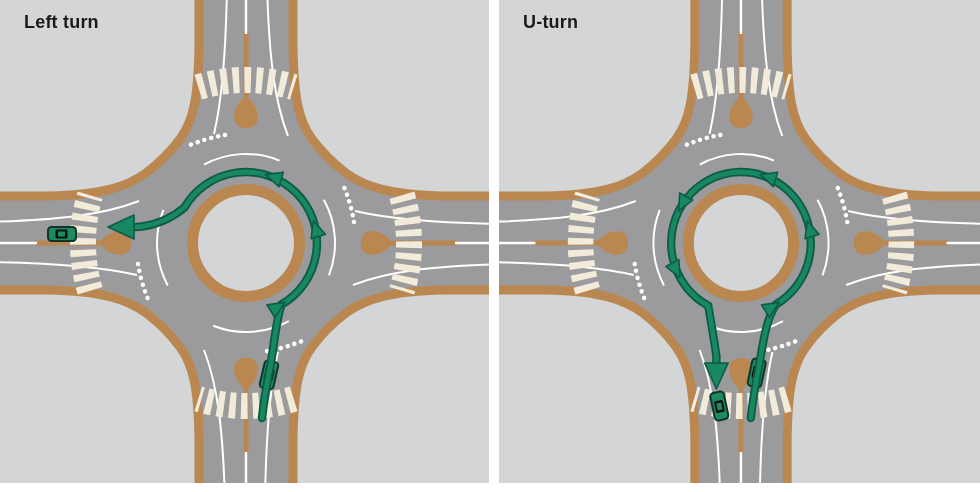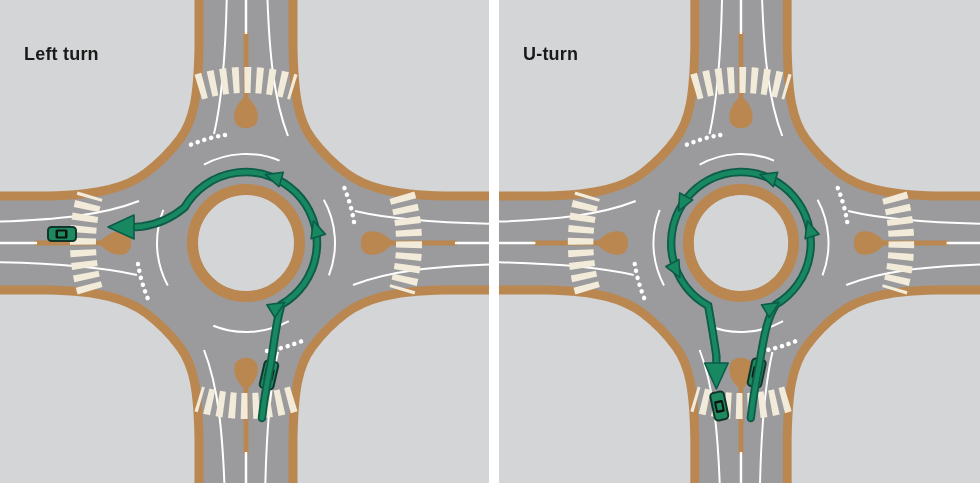--- a/index.html
+++ b/index.html
@@ -2,21 +2,21 @@
 <html style="--frame: #ffffff; --bg: #d4d5d6; --road: #9b9b9d; --brown: #ba8750; --cream: #f2ebda; --white: #ffffff; --teal: #178860; --teal-dark: #0d5b49; --car-green: #1d8a60; --car-dark: #11352b; --car-window: #0c120f; --title: #1a1a1a;"><head>
 <meta charset="utf-8">
 <style>
   html,body{margin:0;padding:0;background:#ffffff;font-family:"Liberation Sans",sans-serif;}
   .figure{width:980px;height:492px;background:var(--frame,#ffffff);display:flex;position:relative;}
   .panel{height:483px;background:var(--bg,#d4d5d6);position:relative;overflow:hidden;}
   .panel.left{width:489px;margin-right:10px;}
   .panel.right{width:481px;}
   .panel svg{display:block;width:100%;height:100%;}
   .panel-title{position:absolute;top:12px;left:24px;font-size:18px;font-weight:700;
-               color:var(--title,#1a1a1a);letter-spacing:.2px;z-index:2;margin-top:32px;}
+               color:var(--title,#1a1a1a);letter-spacing:.2px;z-index:2;}
   
   .c-road{fill:var(--road,#9b9b9d);}
   .c-blob{fill:var(--bg,#d4d5d6);stroke:var(--brown,#ba8750);stroke-width:9;}
   .c-island{fill:var(--bg,#d4d5d6);}
   .c-ring{fill:none;stroke:var(--brown,#ba8750);stroke-width:11;}
   .m-guide{fill:none;stroke:var(--white,#ffffff);stroke-width:2;stroke-dasharray:78 62;}
   .m-center{stroke:var(--white,#ffffff);stroke-width:2.5;fill:none;}
   .m-lane{stroke:var(--white,#ffffff);stroke-width:2;fill:none;}
   .m-stalk{stroke:var(--brown,#ba8750);stroke-width:5;fill:none;}
   .m-bulb{fill:var(--brown,#ba8750);}

